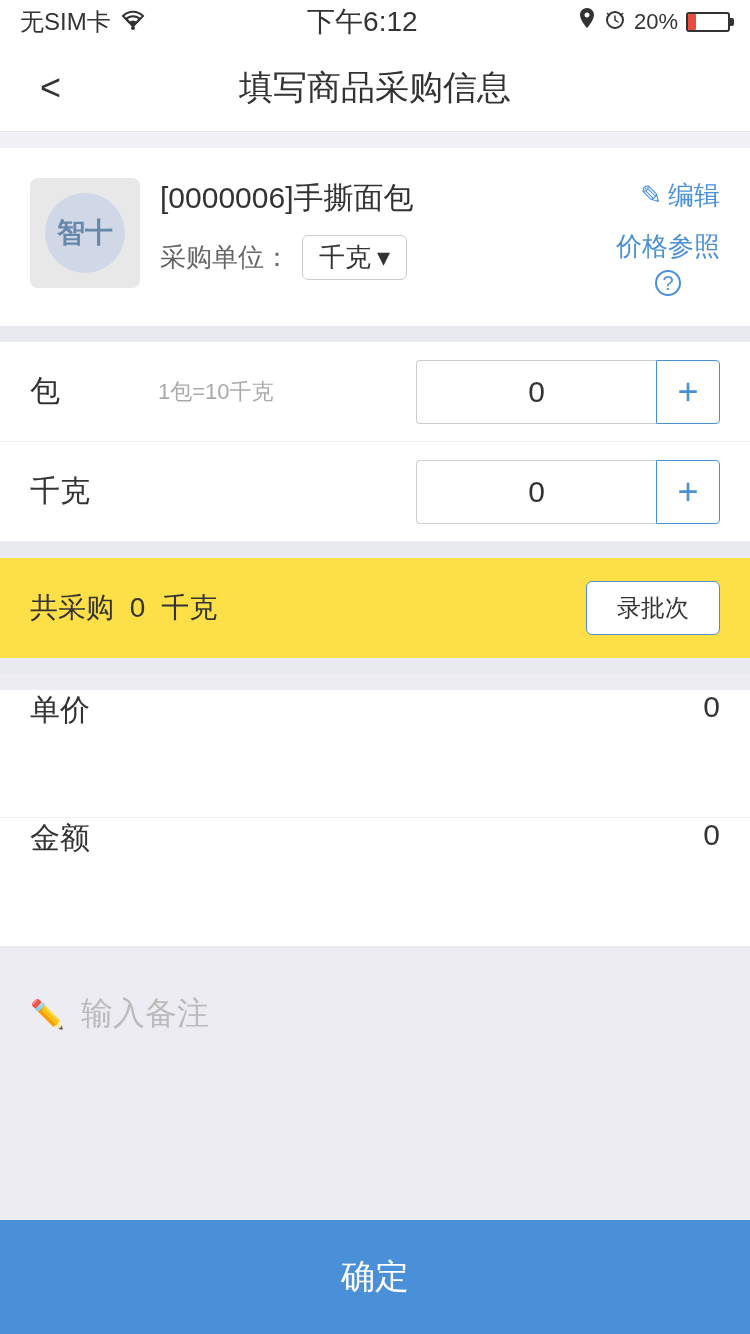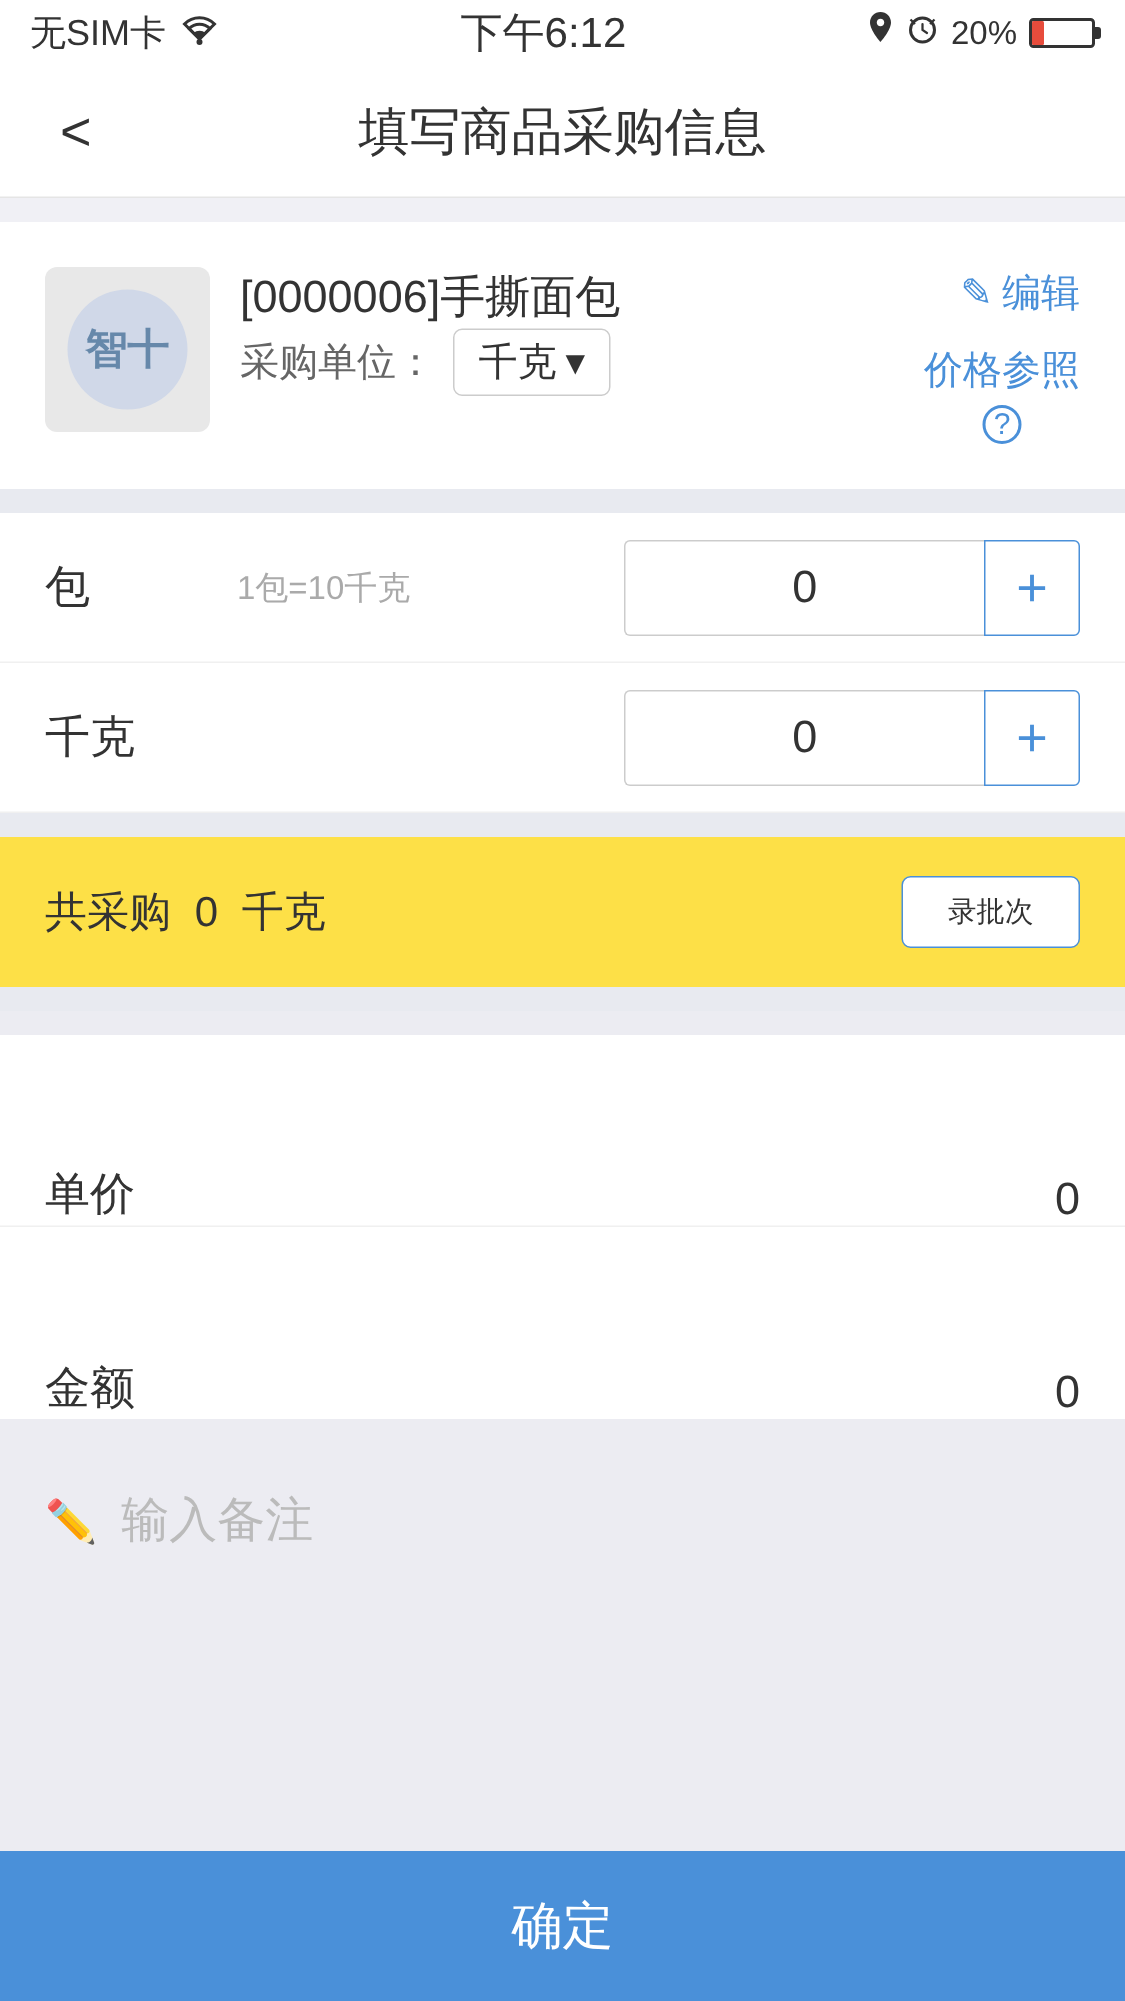--- a/index.html
+++ b/index.html
@@ -91,20 +91,21 @@
       align-items: center;
       justify-content: center;
       font-size: 28px;
       color: #6688aa;
       font-weight: bold;
     }
     .product-info { flex: 1; }
     .product-name {
       font-size: 30px;
       color: #333;
+      margin-bottom: 16px;
     }
     .product-unit-row {
       display: flex;
       align-items: center;
       gap: 12px;
     }
     .unit-label { font-size: 26px; color: #666; }
     .unit-select {
       border: 1px solid #ccc;
       border-radius: 6px;
@@ -205,31 +206,31 @@
       align-items: center;
       justify-content: space-between;
       padding: 0 30px;
       height: 100px;
       background: #fde047;
     }
     .record-btn {
       border: 1px solid #4a90d9;
       border-radius: 6px;
       padding: 10px 30px;
-      font-size: 19px;
+      font-size: 24px;
       color: #333;
       background: #fff;
       cursor: pointer;
     }
 
     
     .info-section { background: #fff; margin-top: 16px; }
     .info-row {
       display: flex;
-      align-items: flex-end;
+      align-items: flex-start;
       justify-content: space-between;
       padding: 0 30px;
       height: 128px;
       border-bottom: 1px solid #f0f0f0;
     }
     .info-row:last-child { border-bottom: none; }
     .info-label {
       font-size: 30px;
       color: #333;
     }
@@ -263,21 +264,21 @@
       background: #ececf2;
       min-height: 300px;
     }
 
     
     .confirm-btn {
       position: fixed;
       bottom: 0;
       left: 0;
       width: 750px;
-      height: 100px;
+      height: 114px;
       background: #4a90d9;
       color: #fff;
       font-size: 34px;
       display: flex;
       align-items: center;
       justify-content: center;
       cursor: pointer;
       z-index: 100;
     }
 

